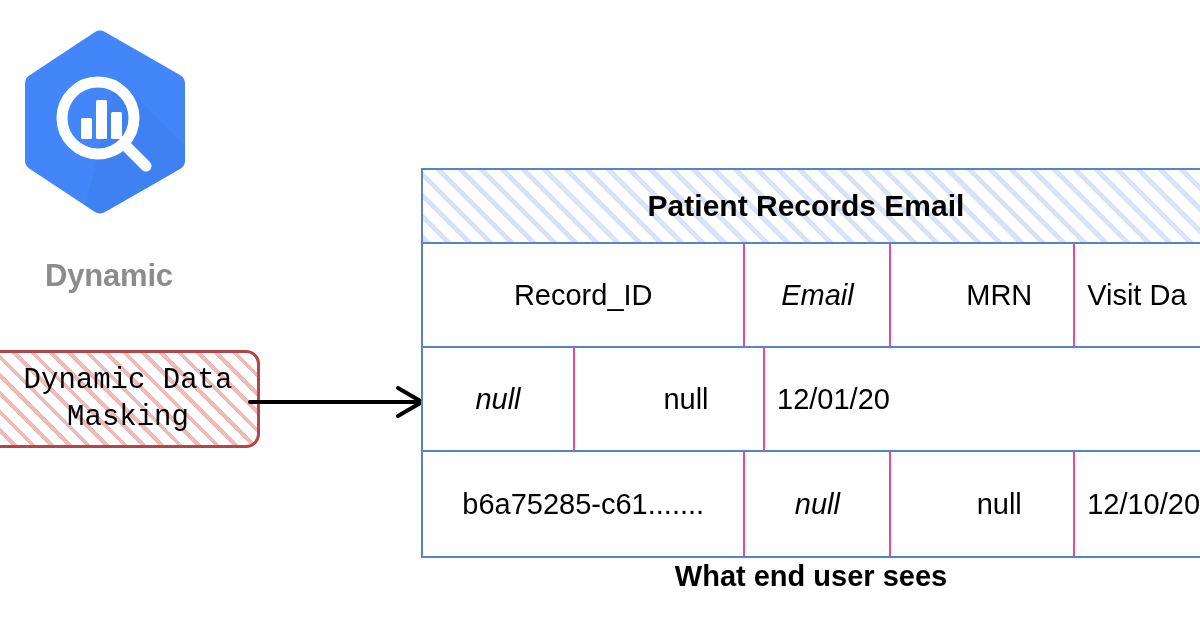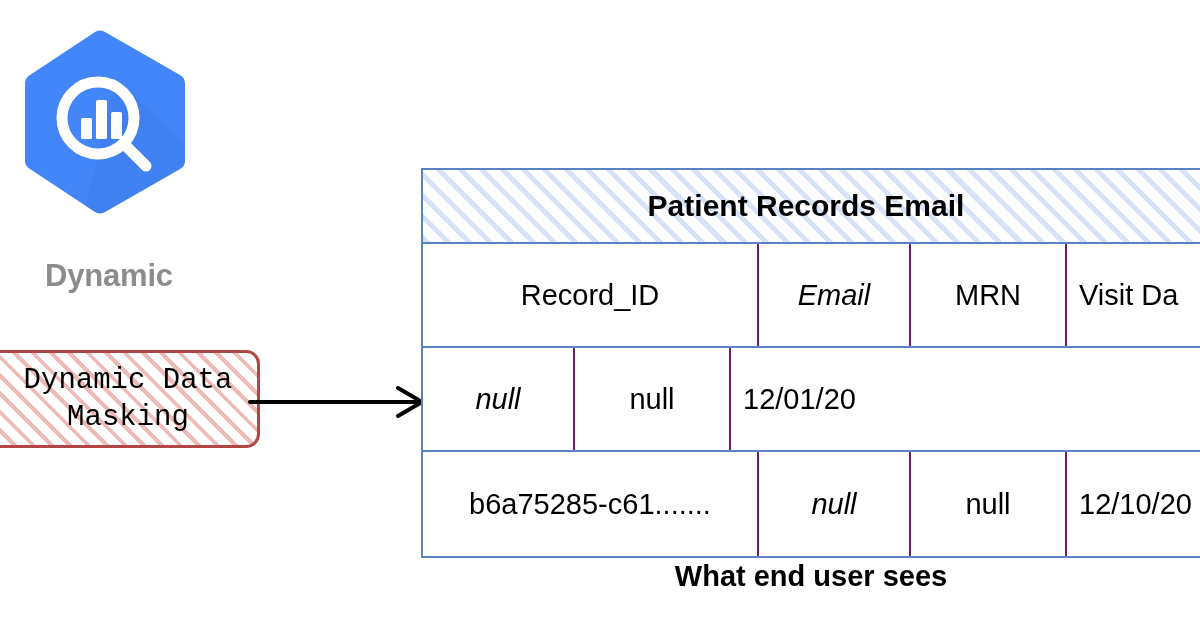--- a/index.html
+++ b/index.html
@@ -124,29 +124,29 @@
     height: 104px;
   }
   .trow.header-row { border-bottom: 2px solid #5a83c4; }
   .trow.data-row   { border-bottom: 2px solid #5a83c4; }
   .trow.last-row   { border-bottom: none; }
   .tcell {
     box-sizing: border-box;
     display: flex;
     align-items: center;
     justify-content: center;
-    border-right: 2px solid #701a75;
+    border-right: 2px solid #ec4899;
     font-size: 29px;
     color: #000000;
     white-space: nowrap;
     overflow: hidden;
   }
   .tcell.c0 { width: 336px; }
   .tcell.c1 { width: 152px; font-style: italic; }
-  .tcell.c2 { width: 156px; }
+  .tcell.c2 { width: 156px; margin-left: 34px; }
   .tcell.c3 { width: 212px; border-right: none; justify-content: flex-start; padding-left: 12px; }
 
   
   #table-caption {
     position: absolute;
     left: 421px;
     top: 560px;
     width: 780px;
     text-align: center;
     font-size: 29px;

